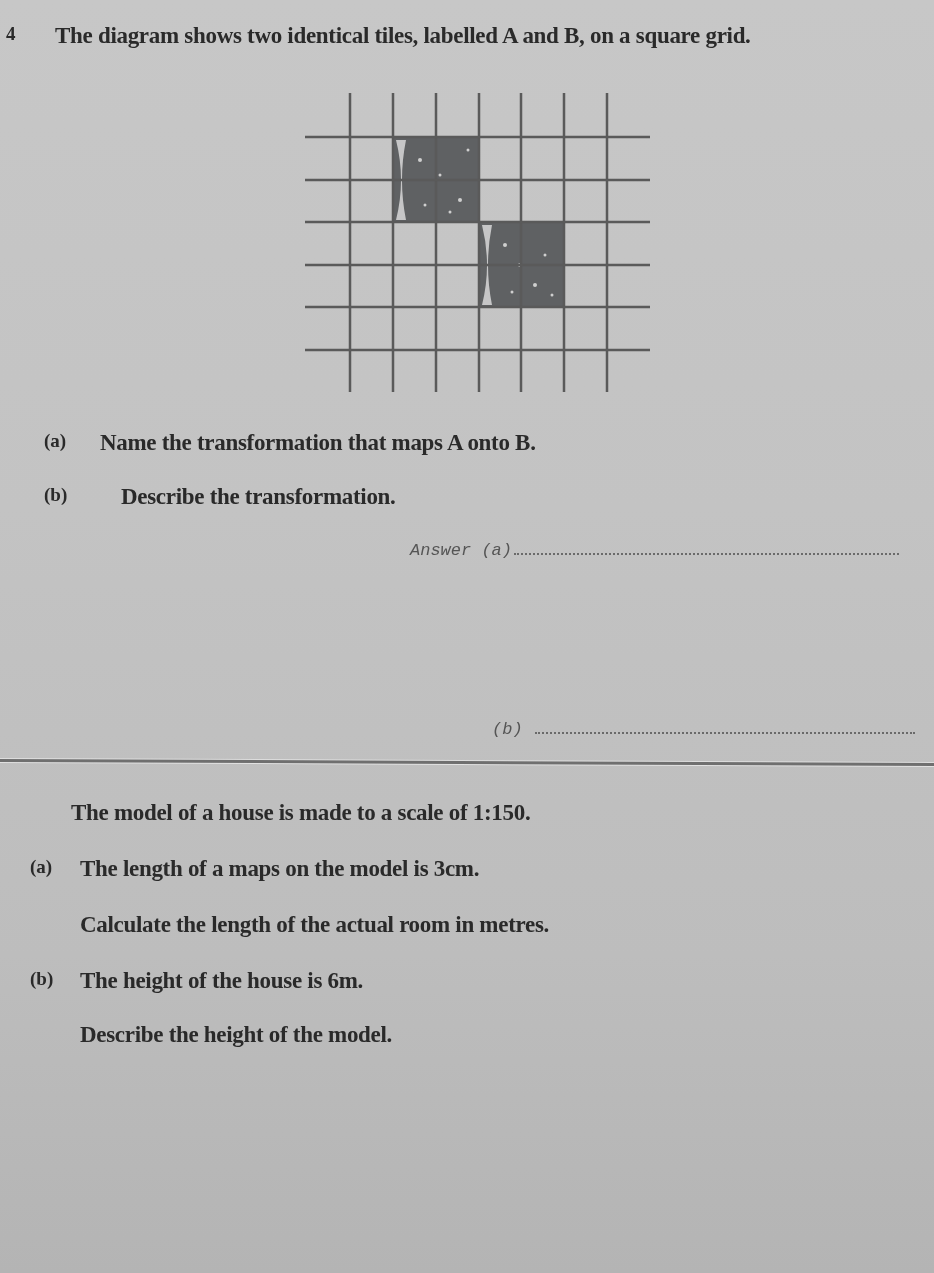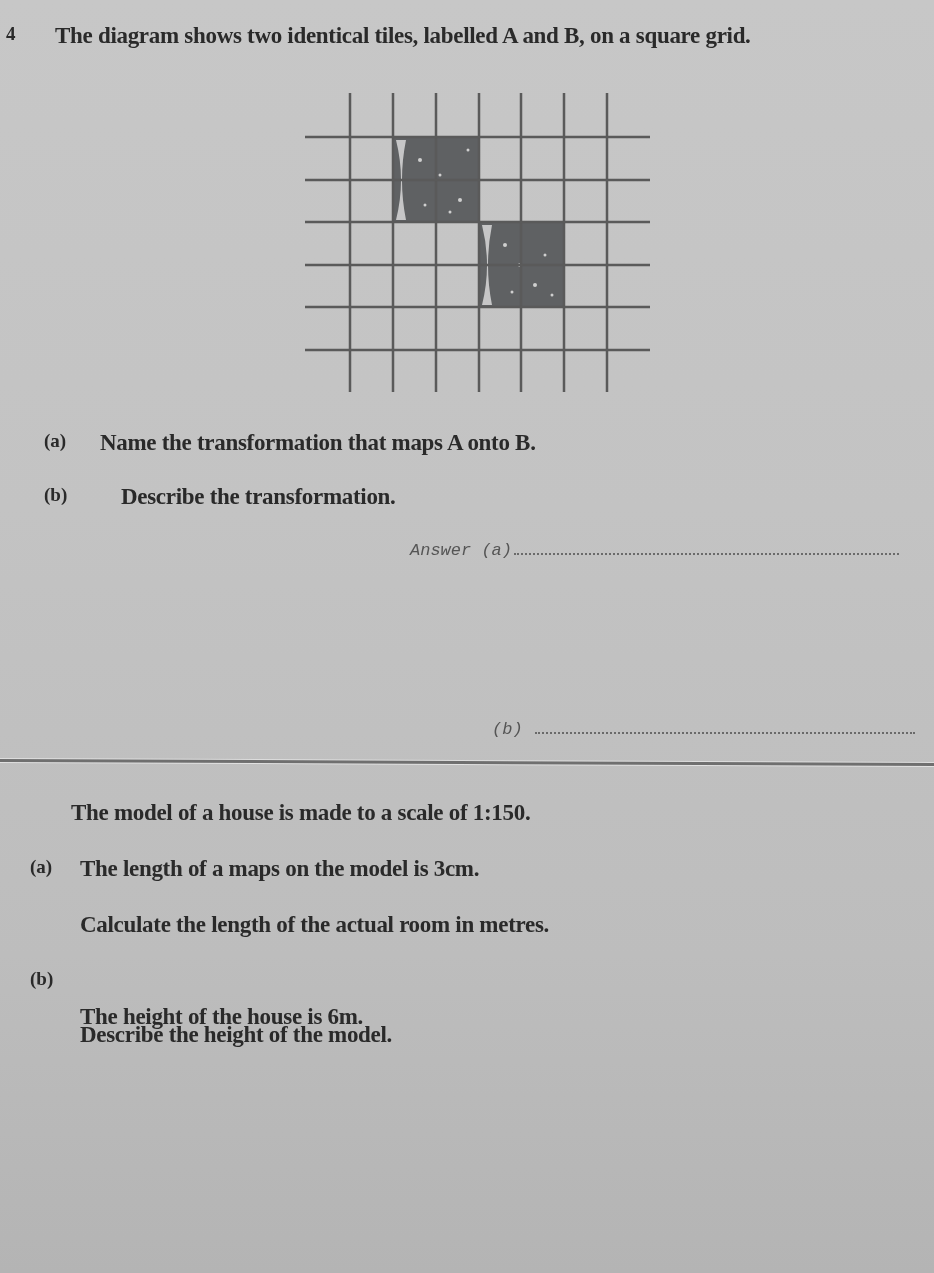--- a/index.html
+++ b/index.html
@@ -84,18 +84,18 @@
   <span class="ans">(b)</span><span class="dots" style="width:380px; margin-left:12px;"></span>
 </div>
 
 <div class="divider"></div>
 
 <div class="abs q" style="left:35px; top:800px;margin-left:36px;">The model of a house is made to a scale of 1:150.</div>
 <div class="abs lbl" style="left:30px; top:856px;">(a)</div>
 <div class="abs q" style="left:80px; top:856px;">The length of a maps on the model is 3cm.</div>
 <div class="abs q" style="left:80px; top:912px;">Calculate the length of the actual room in metres.</div>
 <div class="abs lbl" style="left:30px; top:968px;">(b)</div>
-<div class="abs q" style="left:80px; top:1004px;">The height of the house is 6m.</div>
+<div class="abs q" style="left:80px; top:968px;">The height of the house is 6m.</div>
 <div class="abs q" style="left:80px; top:1022px;">Describe the height of the model.</div>
 
 <div class="abs" style="left:528px; top:1276px;text-align:right;">
   <span class="ans dark">Answer  (a)</span><span class="dots" style="width:250px;"></span><span class="ans dark" style="font-style:normal;">m</span>
 </div>
 
 </body></html>

